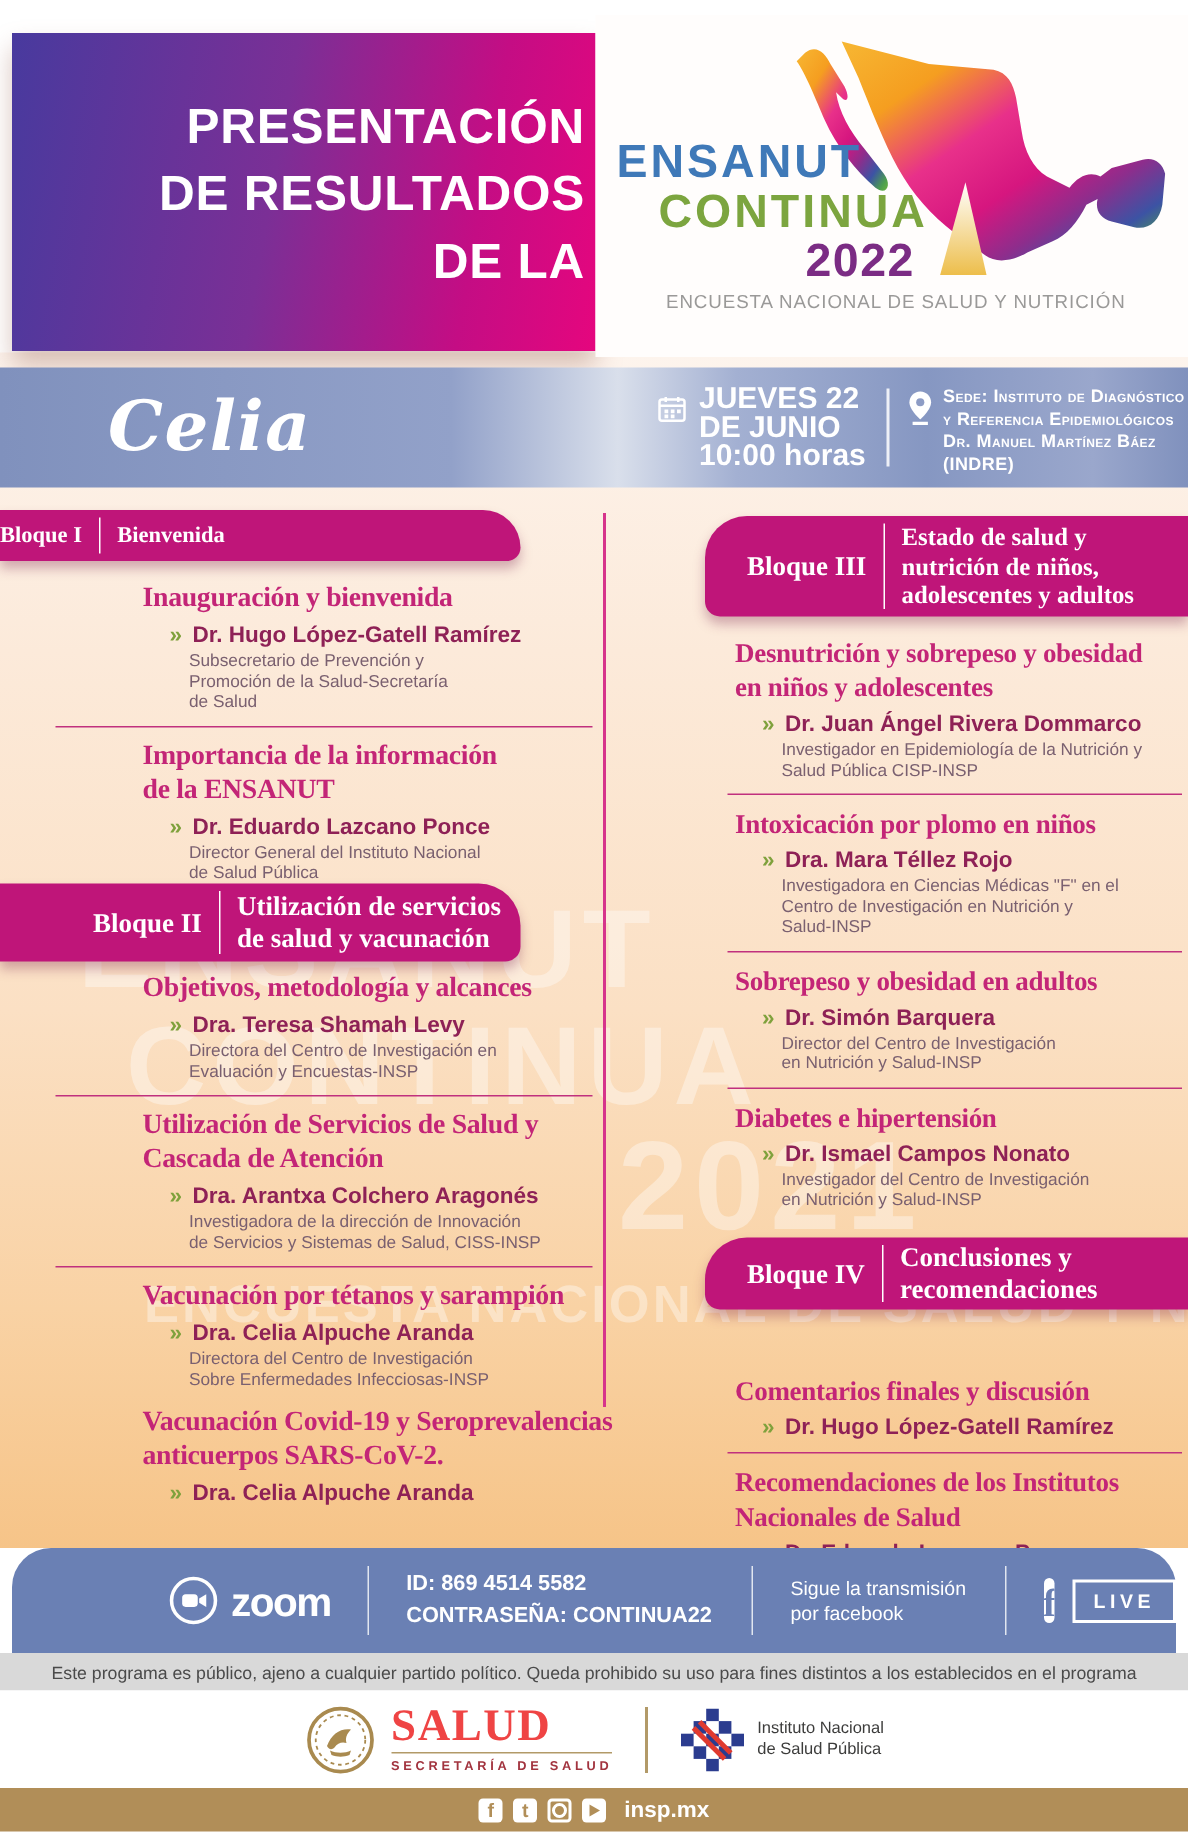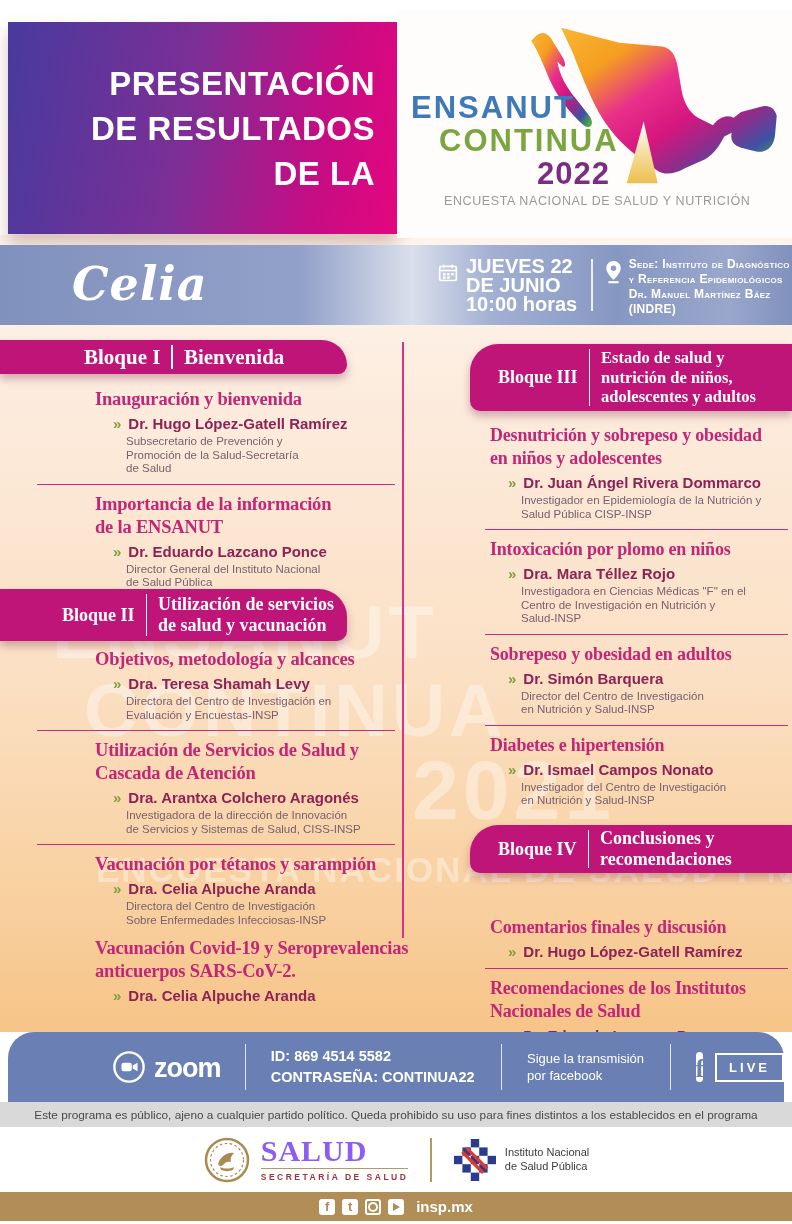--- a/index.html
+++ b/index.html
@@ -14,21 +14,21 @@
   .wm1{left:52px;top:590px;font-size:74px;}
   .wm2{left:84px;top:668px;font-size:74px;}
   .wm3{left:412px;top:742px;font-size:84px;}
   .wm4{left:96px;top:850px;font-size:35px;letter-spacing:2px;}
 
   
   .header-block{position:absolute;left:8px;top:22px;width:389px;height:212px;
     background:linear-gradient(100deg,#483a9e 0%,#7b2f96 45%,#c40d84 78%,#e5067e 100%);
     box-shadow:0 10px 16px rgba(160,110,95,.4);
     display:flex;flex-direction:column;justify-content:center;align-items:flex-end;
-    padding-right:22px;box-sizing:border-box;}
+    padding-right:7px;box-sizing:border-box;}
   .header-title{color:#fff;font-weight:bold;font-size:33px;line-height:45px;
     letter-spacing:.5px;text-align:right;}
 
   .logo-area{position:absolute;left:397px;top:10px;width:395px;height:228px;background:#fffdfc;}
   .mexico-map{position:absolute;right:4px;top:8px;}
   .logo-ensanut{position:absolute;left:14px;top:80px;font-size:31px;font-weight:bold;
     color:#3f79b8;letter-spacing:2px;}
   .logo-continua{position:absolute;left:42px;top:113px;font-size:31px;font-weight:bold;
     color:#7ca53f;letter-spacing:2px;}
   .logo-year{position:absolute;left:140px;top:146px;font-size:31px;font-weight:bold;
@@ -49,21 +49,21 @@
   .venue-lines{font-size:12px;line-height:15px;font-weight:bold;font-variant:small-caps;
     letter-spacing:.3px;white-space:nowrap;}
 
   
   .banner{position:absolute;background:#bf1579;color:#fff;display:flex;align-items:center;
     font-family:"Liberation Serif",serif;font-weight:bold;box-sizing:border-box;
     box-shadow:0 5px 8px rgba(130,40,80,.35);}
   .banner .vline{width:1.5px;background:#fff;align-self:stretch;margin:5px 11px;}
   .banner .blabel{white-space:nowrap;}
   .banner .btitle{white-space:nowrap;}
-  #banner-b1{left:0;top:340px;width:347px;height:34px;border-radius:0 28px 10px 0;padding-left:84px;font-size:21px;}
+  #banner-b1{left:0;top:340px;width:347px;height:34px;border-radius:0 28px 10px 0;font-size:15px;}
   #banner-b2{left:0;top:589px;width:347px;height:52px;border-radius:0 28px 10px 0;padding-left:62px;font-size:18px;}
   #banner-b2 .btitle{font-size:18px;line-height:21px;}
   #banner-b3{right:0;top:344px;width:322px;height:67px;border-radius:28px 0 0 10px;padding-left:28px;font-size:18px;}
   #banner-b3 .btitle{font-size:16.5px;line-height:19.5px;}
   #banner-b4{right:0;top:825px;width:322px;height:48px;border-radius:28px 0 0 10px;padding-left:28px;font-size:18px;}
   #banner-b4 .btitle{font-size:18px;line-height:21px;}
 
   
   .col-divider{position:absolute;left:402px;top:342px;width:2px;height:596px;background:#d6348b;}
   .stack{position:absolute;}
@@ -98,21 +98,21 @@
 
   
   .disclaimer-bar{position:absolute;left:0;top:1102px;width:792px;height:25px;background:#d9d9d9;
     display:flex;align-items:center;justify-content:center;}
   .disclaimer-text{font-size:11.8px;color:#4a4a4a;}
   .footer{position:absolute;left:0;top:1127px;width:792px;height:65px;background:#fff;
     display:flex;align-items:center;justify-content:center;}
   .salud-group{display:flex;align-items:center;}
   .salud-text{margin-left:10px;text-align:left;}
   .salud-title{font-family:"Liberation Serif",serif;font-weight:bold;font-size:30px;line-height:28px;
-    color:#8b5cf6;letter-spacing:1px;}
+    color:#ef4444;letter-spacing:1px;}
   .salud-sub{font-size:8.5px;color:#a2343f;letter-spacing:2.5px;font-weight:bold;margin-top:3px;
     border-top:1px solid #b29a68;padding-top:3px;}
   .footer-vline{width:1.5px;height:44px;background:#b29a68;margin:0 22px;}
   .insp-group{display:flex;align-items:center;}
   .insp-text{margin-left:9px;font-size:11px;line-height:13.5px;color:#3c3c3b;}
 
   .gold-bar{position:absolute;left:0;top:1192px;width:792px;height:29px;background:#b18e58;
     display:flex;align-items:center;justify-content:center;}
   .social{display:flex;align-items:center;gap:7px;margin-right:12px;}
   .soc{width:16px;height:16px;border-radius:3px;background:#fff;display:flex;align-items:center;

